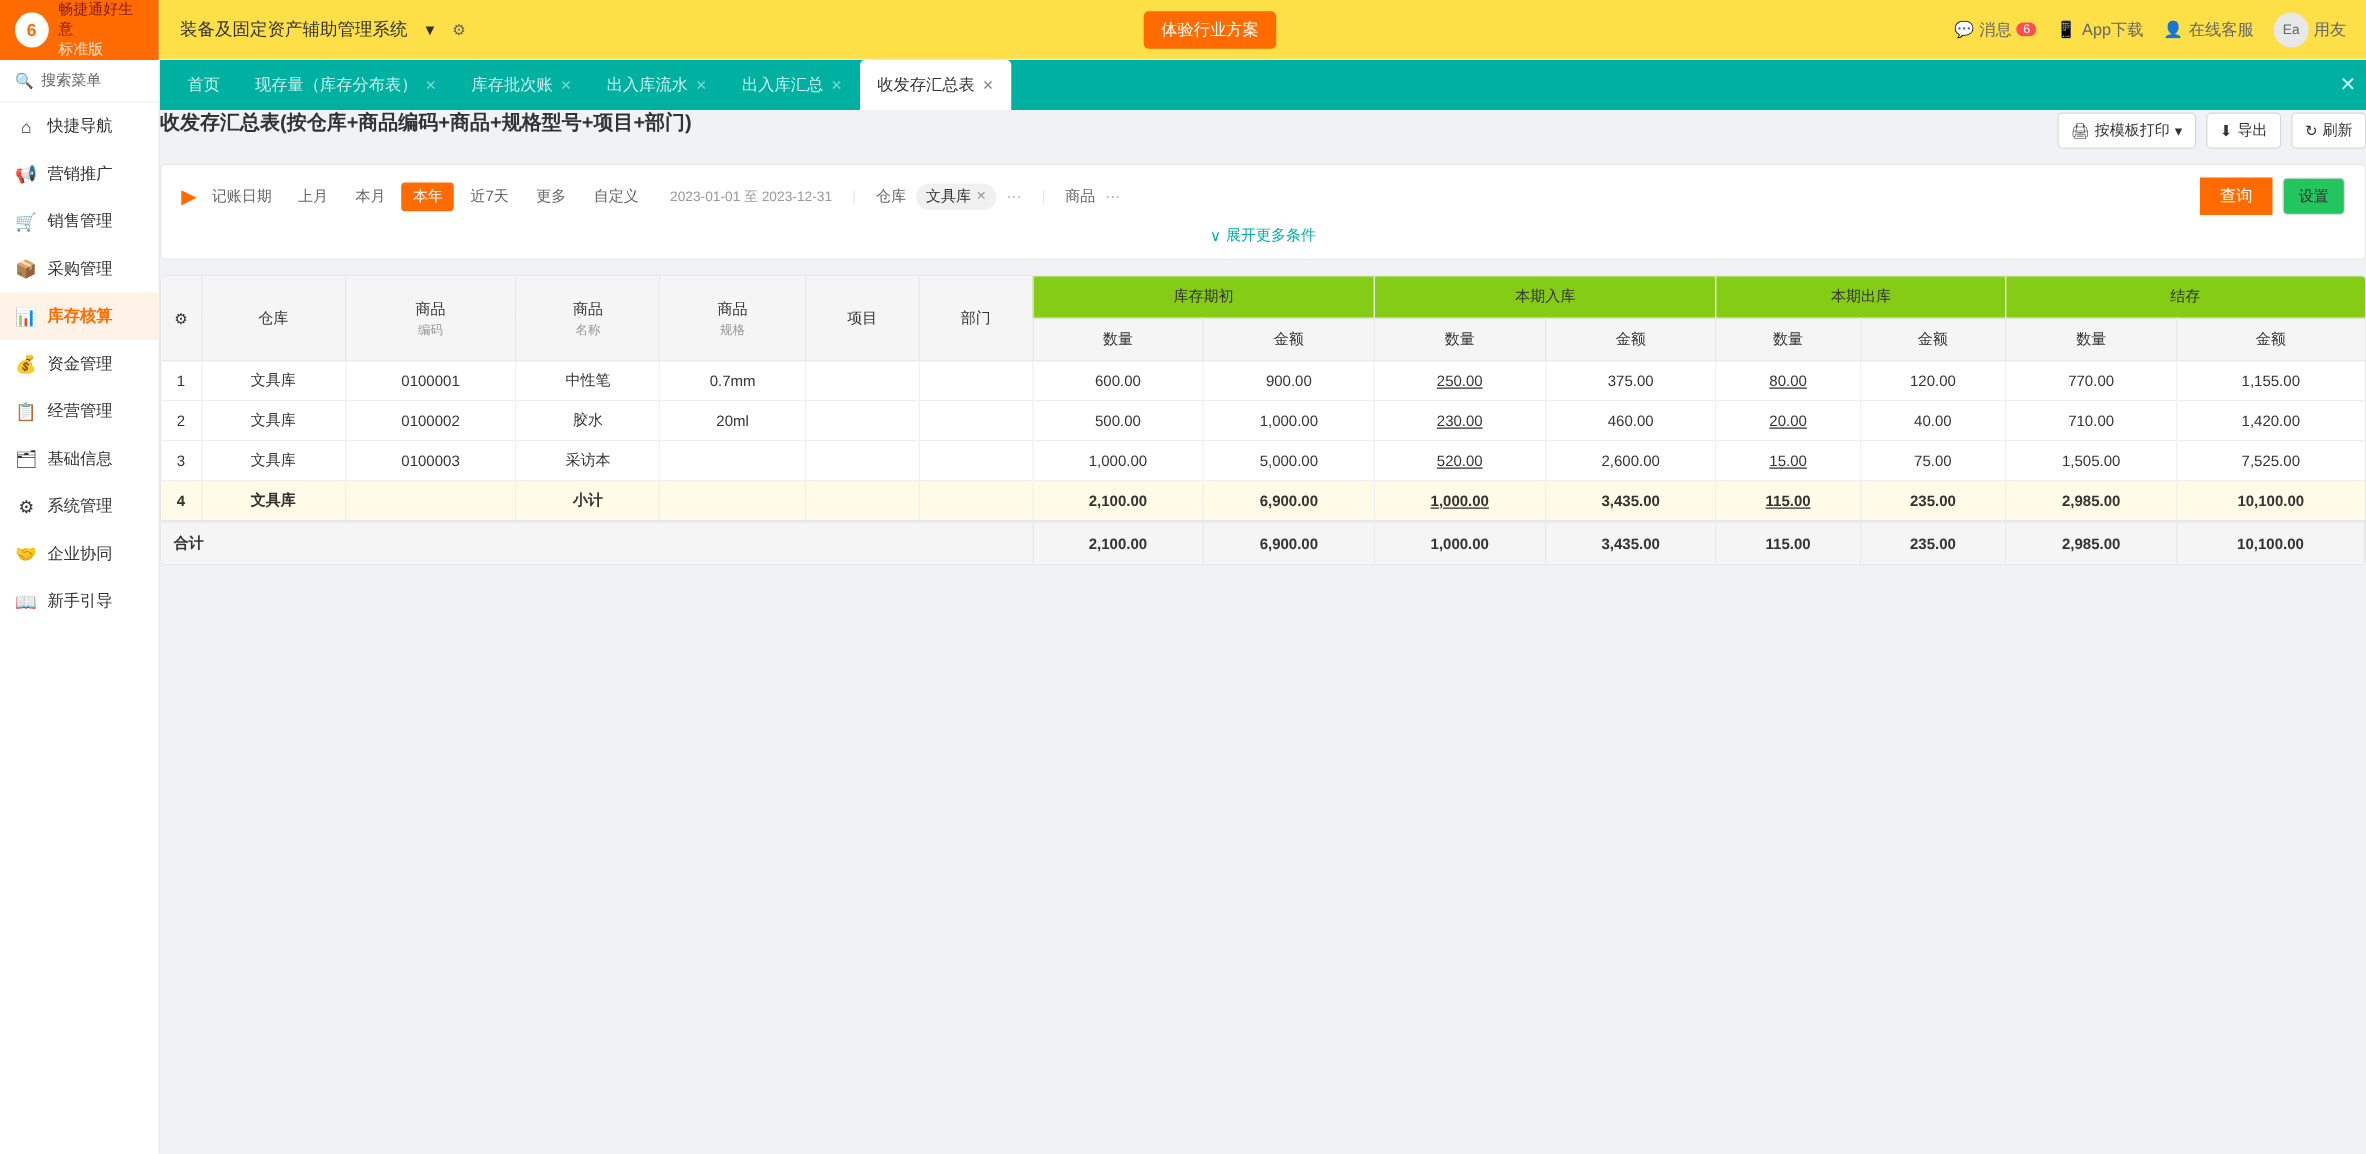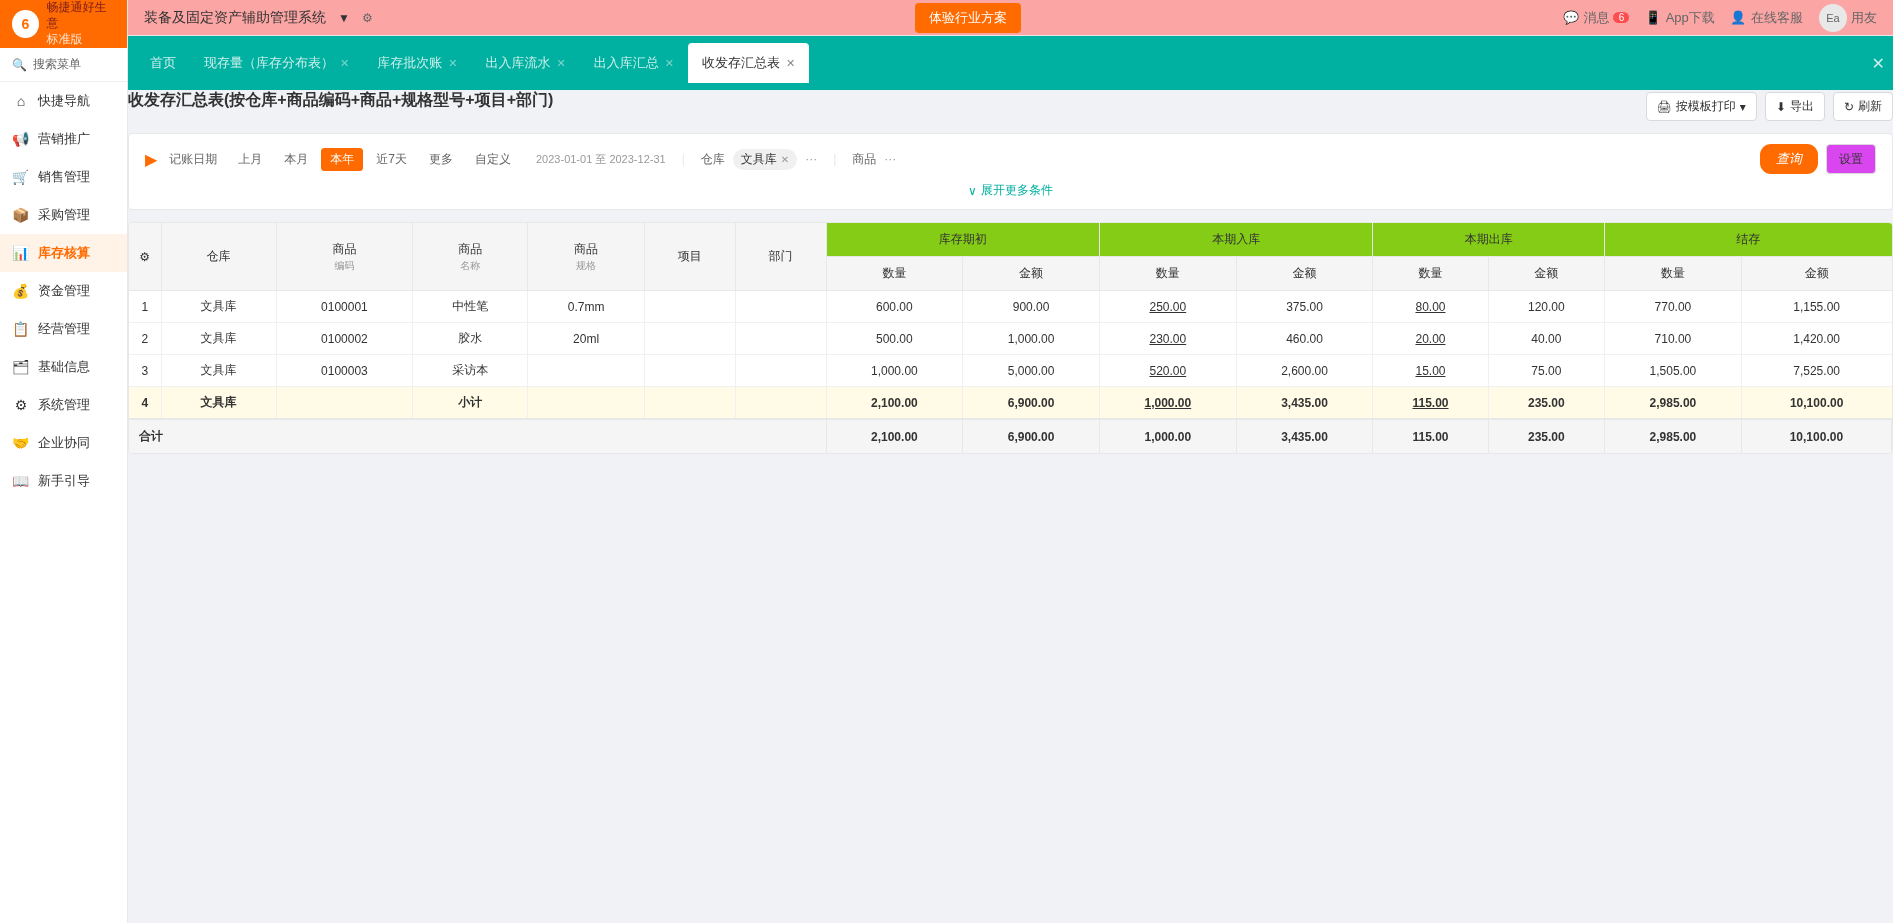--- a/index.html
+++ b/index.html
@@ -13,32 +13,32 @@
     .sidebar-subtitle { color: rgba(255,255,255,0.8); font-size: 12px; }
     .sidebar-search { padding: 8px 12px; display: flex; align-items: center; gap: 6px; color: #666; cursor: pointer; border-bottom: 1px solid #f0f0f0; }
     .sidebar-item { padding: 10px 12px; display: flex; align-items: center; gap: 8px; cursor: pointer; color: #333; font-size: 13px; }
     .sidebar-item.active { background: #fff3e8; color: #ff6b00; font-weight: bold; }
     .sidebar-icon { width: 18px; height: 18px; display: flex; align-items: center; justify-content: center; font-size: 14px; flex-shrink: 0; }
 
     
     .main { margin-left: 128px; min-height: 923px; display: flex; flex-direction: column; }
 
     
-    .topbar { background: #fca5a5; height: 36px; display: flex; align-items: center; justify-content: space-between; padding: 0 16px; border-bottom: 1px solid #e8e8e8; }
+    .topbar { background: #fde047; height: 48px; display: flex; align-items: center; justify-content: space-between; padding: 0 16px; border-bottom: 1px solid #e8e8e8; }
     .topbar-left { display: flex; align-items: center; gap: 12px; }
     .topbar-system { font-size: 14px; color: #333; }
     .topbar-dropdown { display: flex; align-items: center; gap: 4px; cursor: pointer; }
     .topbar-btn { background: #ff6b00; color: #fff; border: none; padding: 6px 14px; border-radius: 4px; cursor: pointer; font-size: 13px; }
     .topbar-right { display: flex; align-items: center; gap: 16px; color: #666; font-size: 13px; }
     .topbar-right-item { display: flex; align-items: center; gap: 4px; cursor: pointer; }
     .badge { background: #ff4d4f; color: #fff; border-radius: 10px; padding: 0 4px; font-size: 10px; min-width: 16px; text-align: center; }
     .user-avatar { width: 28px; height: 28px; background: #e8e8e8; border-radius: 50%; display: flex; align-items: center; justify-content: center; font-size: 11px; color: #666; }
 
     
-    .tabs { background: #00b0a0; display: flex; align-items: center; height: 54px; padding: 0 8px; }
+    .tabs { background: #00b0a0; display: flex; align-items: center; height: 40px; padding: 0 8px; }
     .tab { padding: 0 14px; height: 40px; display: flex; align-items: center; gap: 6px; cursor: pointer; color: rgba(255,255,255,0.8); font-size: 13px; white-space: nowrap; }
     .tab.active { background: #fff; color: #333; border-radius: 4px 4px 0 0; }
     .tab-close { font-size: 11px; opacity: 0.6; }
     .tabs-close-all { margin-left: auto; color: rgba(255,255,255,0.8); cursor: pointer; font-size: 16px; }
 
     
     .page-content { flex: 1; }
     .page-title { font-size: 16px; font-weight: bold; color: #333; margin-bottom: 12px; }
 
     
@@ -49,22 +49,22 @@
     .filter-date-btns { display: flex; gap: 4px; }
     .filter-date-btn { padding: 2px 8px; border-radius: 3px; cursor: pointer; color: #666; font-size: 12px; border: 1px solid transparent; }
     .filter-date-btn.active { background: #ff6b00; color: #fff; border-color: #ff6b00; }
     .filter-date-range { color: #999; font-size: 11px; margin-left: 4px; }
     .filter-section { display: flex; align-items: center; gap: 8px; }
     .filter-section-label { color: #666; font-size: 12px; }
     .filter-tag { background: #f0f0f0; padding: 2px 8px; border-radius: 12px; font-size: 12px; display: flex; align-items: center; gap: 4px; }
     .filter-tag-close { cursor: pointer; color: #999; font-size: 10px; }
     .filter-more { color: #999; cursor: pointer; font-size: 12px; }
     .expand-btn { display: flex; align-items: center; gap: 4px; color: #00b0a0; cursor: pointer; font-size: 12px; margin-top: 8px; justify-content: center; }
-    .query-btn { background: #ff6b00; color: #fff; border: none; padding: 6px 16px; border-radius: 11px; cursor: pointer; font-size: 13px; font-style: italic; }
-    .settings-btn { background: #d946ef; border: 1px solid #d9d9d9; padding: 5px 12px; border-radius: 4px; cursor: pointer; font-size: 12px; color: #333; }
+    .query-btn { background: #ff6b00; color: #fff; border: none; padding: 6px 16px; border-radius: 0; cursor: pointer; font-size: 13px; }
+    .settings-btn { background: #22c55e; border: 1px solid #d9d9d9; padding: 5px 12px; border-radius: 4px; cursor: pointer; font-size: 12px; color: #333; }
 
     
     .table-container { background: #fff; border: 1px solid #e8e8e8; border-radius: 4px; overflow: auto; }
     table { width: 100%; border-collapse: collapse; font-size: 12px; }
     thead tr { background: #f5f5f5; }
     thead th { padding: 8px 10px; text-align: center; border-bottom: 1px solid #e8e8e8; border-right: 1px solid #e8e8e8; font-weight: 500; color: #333; white-space: nowrap; }
     thead th:last-child { border-right: none; }
     tbody tr { border-bottom: 1px solid #f0f0f0; }
     tbody tr.subtotal { background: #fffbe6; font-weight: bold; }
     tbody td { padding: 7px 10px; text-align: center; border-right: 1px solid #f0f0f0; color: #333; white-space: nowrap; }

